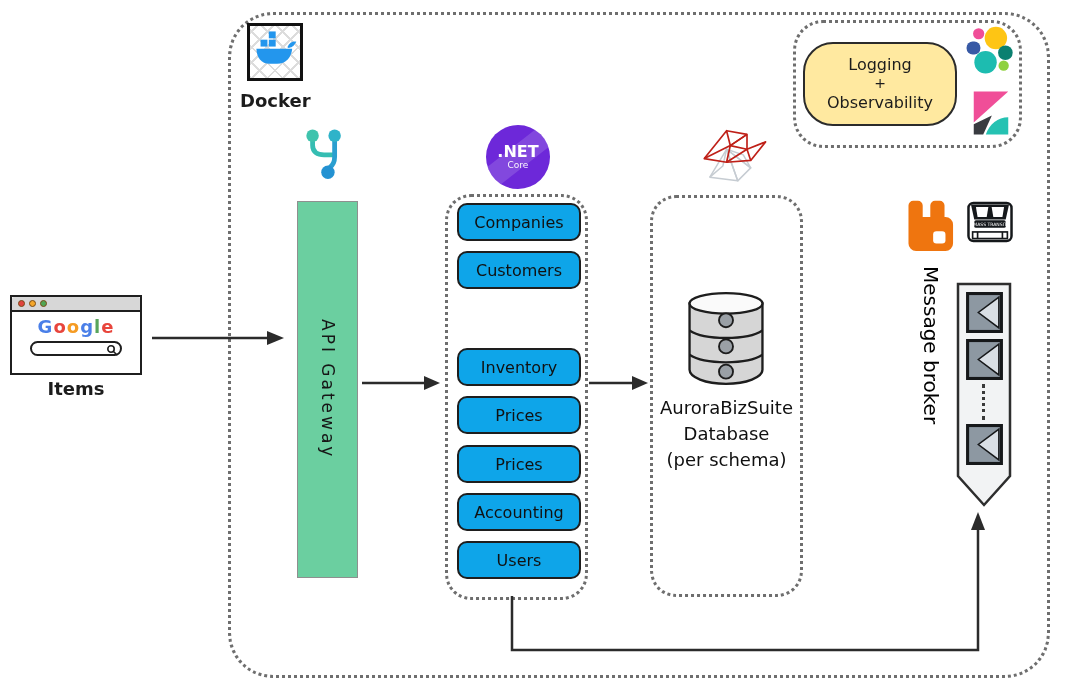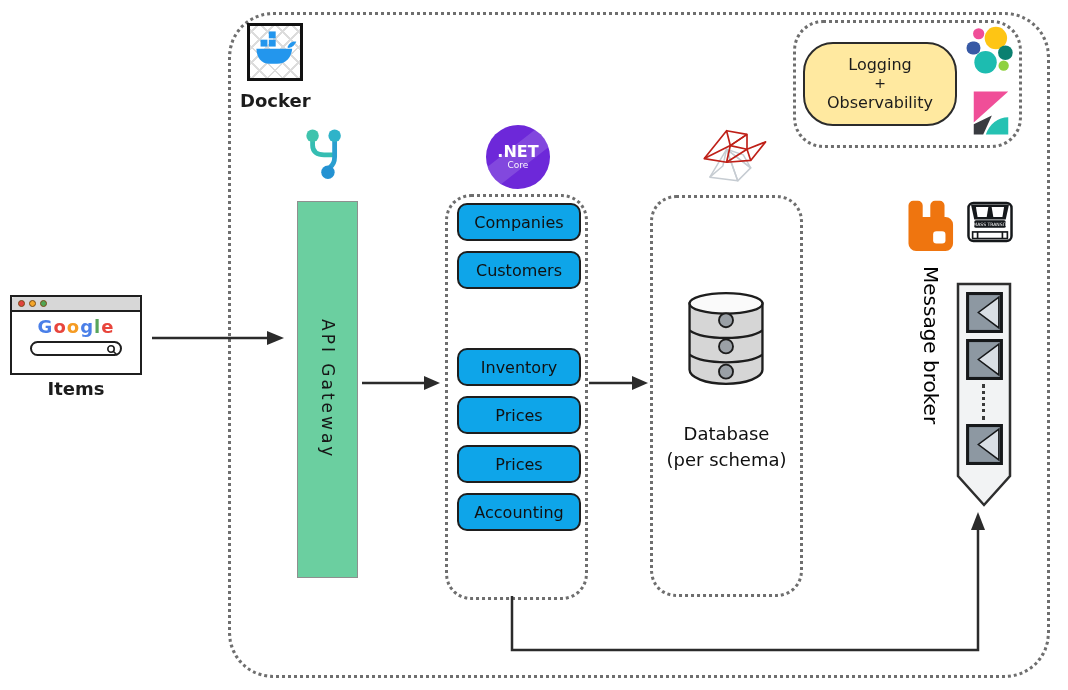--- a/index.html
+++ b/index.html
@@ -132,20 +132,21 @@
     <span id="dotnet-subtitle">Core</span>
   </div>
 
   <div class="abs dotted-box" id="services-container"></div>
   <div class="service-box" style="top:203px">Companies</div>
   <div class="service-box" style="top:251px">Customers</div>
   <div class="service-box" style="top:396px">Prices</div>
   <div class="service-box" style="top:348px">Inventory</div>
   <div class="service-box" style="top:445px">Prices</div>
   <div class="service-box" style="top:493px">Accounting</div>
+  <div class="service-box" style="top:541px">Users</div>
 
   <div class="abs" id="sqlserver-logo">
     <svg width="78" height="74" viewBox="0 0 84 76" fill="none" stroke-linejoin="round">
       <g stroke="#c6ccd2" stroke-width="1.6">
         <path d="M34 34 L16 64 L46 68 Z"></path>
         <path d="M34 34 L46 68 L60 54 Z"></path>
         <path d="M34 34 L60 54 L52 40 Z"></path>
         <path d="M16 64 L30 52 L34 34"></path>
       </g>
       <g stroke="#bf2018" stroke-width="1.8">
@@ -160,20 +161,21 @@
     <svg width="86" height="104" viewBox="0 0 92 104">
       <path d="M7 15 V86 C7 94 24 101 46 101 C68 101 85 94 85 86 V15 Z" fill="#d6d6d6" stroke="#1d1d1d" stroke-width="2.5"></path>
       <ellipse cx="46" cy="15" rx="39" ry="11" fill="#fafafa" stroke="#1d1d1d" stroke-width="2.5"></ellipse>
       <path d="M7 44 C16 50 30 52 46 52 C62 52 76 50 85 44" fill="none" stroke="#1d1d1d" stroke-width="2.5"></path>
       <path d="M7 70 C16 76 30 78 46 78 C62 78 76 76 85 70" fill="none" stroke="#1d1d1d" stroke-width="2.5"></path>
       <circle cx="46" cy="33" r="7.5" fill="#9aa0a6" stroke="#1d1d1d" stroke-width="2"></circle>
       <circle cx="46" cy="61" r="7.5" fill="#9aa0a6" stroke="#1d1d1d" stroke-width="2"></circle>
       <circle cx="46" cy="88" r="7.5" fill="#9aa0a6" stroke="#1d1d1d" stroke-width="2"></circle>
     </svg>
   </div>
+  <div class="abs db-line" id="db-line1">AuroraBizSuite</div>
   <div class="abs db-line" id="db-line3">(per schema)</div>
   <div class="abs db-line" id="db-line2">Database</div>
 
   <div class="abs dotted-box" id="obs-container"></div>
   <div class="abs" id="obs-note">
     <span class="l1">Logging</span>
     <span class="l2">+</span>
     <span class="l3">Observability</span>
   </div>
   <div class="abs" id="elastic-logo">

